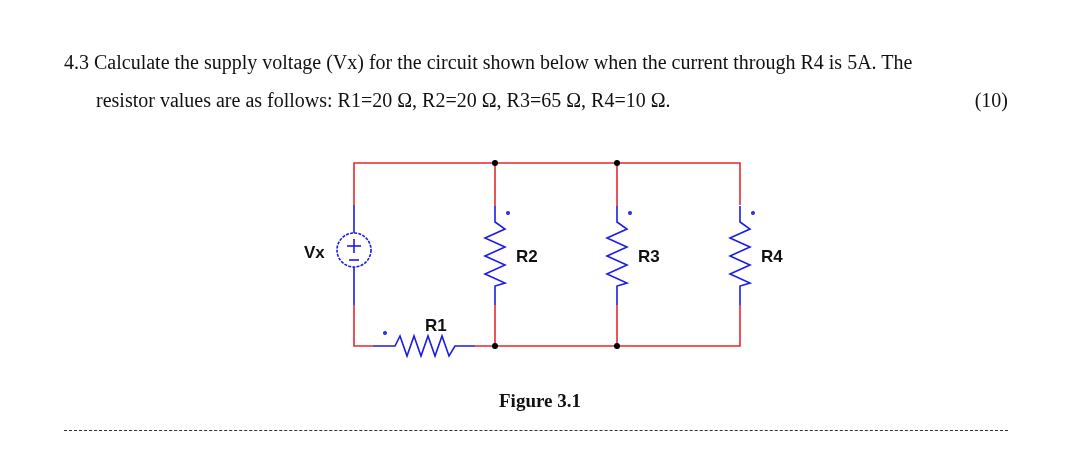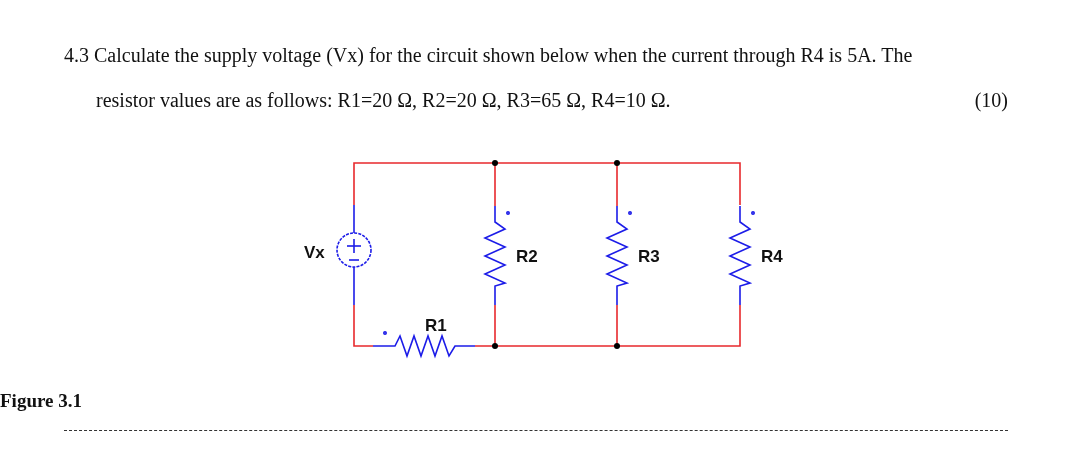--- a/index.html
+++ b/index.html
@@ -1,23 +1,23 @@
 <!DOCTYPE html>
 <html><head>
 <meta charset="utf-8">
 <style>
   html, body { margin:0; padding:0; background:#ffffff; }
   body { width:1080px; height:470px; position:relative; overflow:hidden; }
   .q-line { position:absolute; font-family:"Liberation Serif", serif; font-size:20px; color:#111; white-space:nowrap; }
-  #line1 { left:64px; top:44px; }
+  #line1 { left:64px; top:51px; }
   #line2 { left:96px; top:89px; }
   #marks { position:absolute; right:72px; top:89px; font-family:"Liberation Serif", serif; font-size:20px; color:#111; }
   #circuit { position:absolute; left:0; top:0; }
   .lbl { font-family:"Liberation Sans", sans-serif; font-weight:bold; font-size:17px; fill:#111; }
-  #caption { position:absolute; left:0; width:1080px; top:390px; text-align:left; font-family:"Liberation Serif", serif; font-weight:bold; font-size:19px; color:#111; }
+  #caption { position:absolute; left:0; width:1080px; top:390px; text-align:center; font-family:"Liberation Serif", serif; font-weight:bold; font-size:19px; color:#111; }
   #rule { position:absolute; left:64px; right:72px; top:430px; border-top:1px dashed #333; height:0; }
 </style>
 </head>
 <body>
 
 <div id="line1" class="q-line">4.3  Calculate the supply voltage (Vx) for the circuit shown below when the current through R4 is 5A. The</div>
 <div id="line2" class="q-line">resistor values are as follows: R1=20 Ω, R2=20 Ω, R3=65 Ω, R4=10 Ω.</div>
 <div id="marks">(10)</div>
 
 <svg id="circuit" width="1080" height="470">

